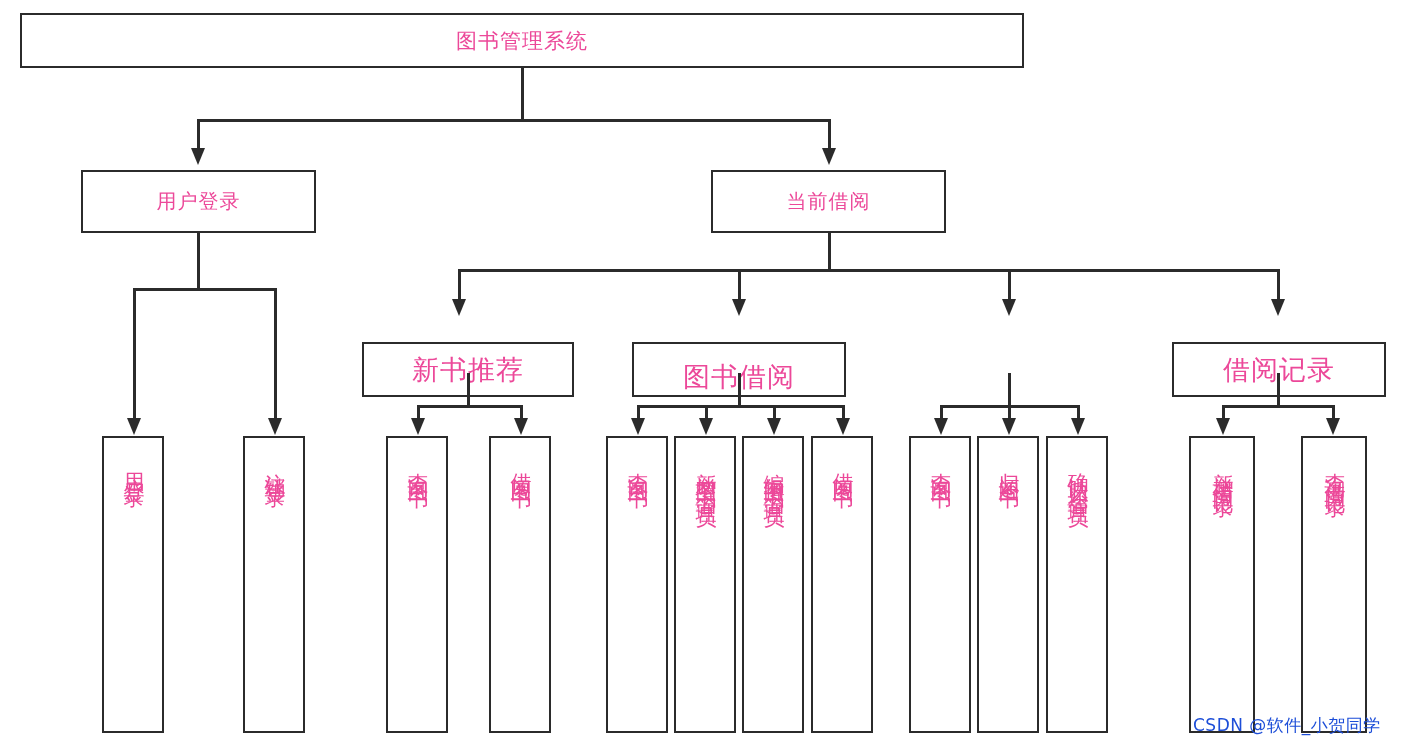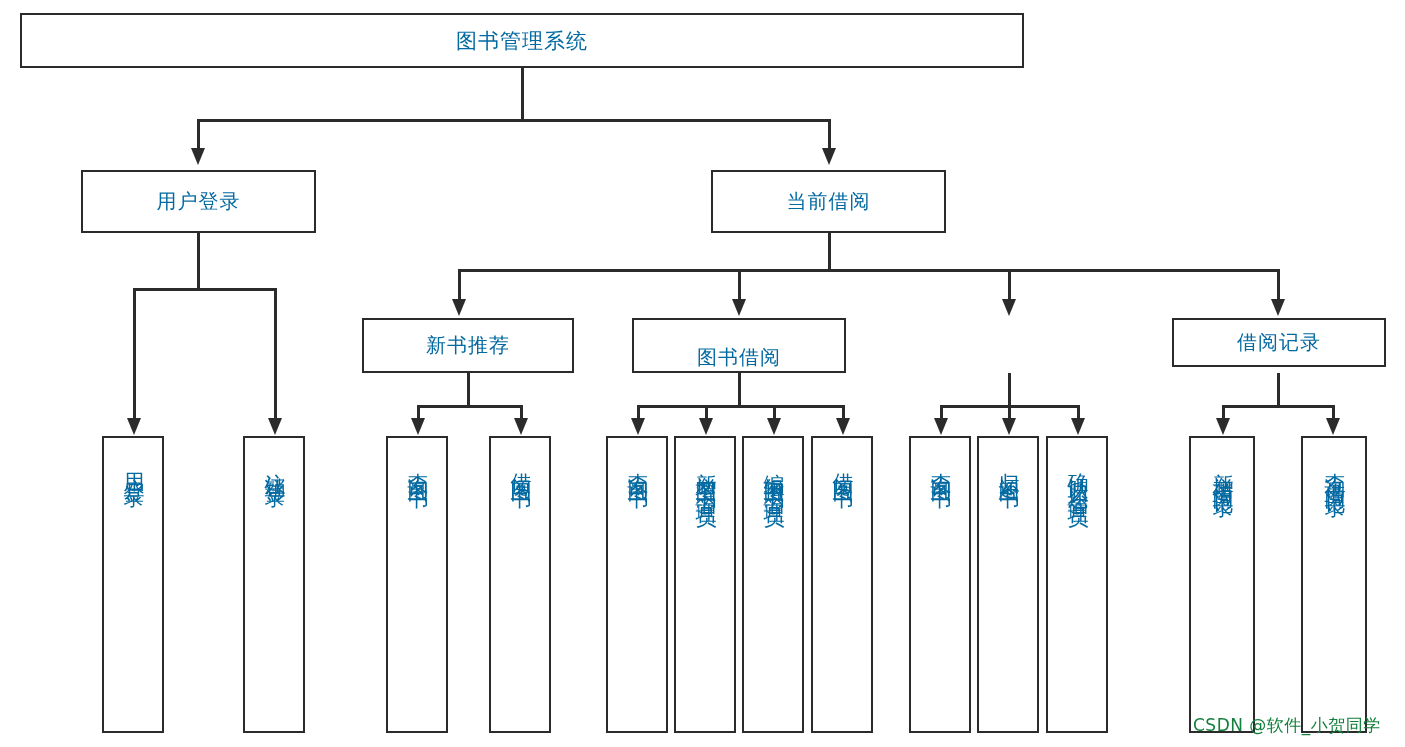--- a/index.html
+++ b/index.html
@@ -18,31 +18,32 @@
   
   .node{
     position:absolute;
     box-sizing:border-box;
     background:#ffffff;
     border:2px solid #2b2b2b;
     display:flex;
     align-items:center;
     justify-content:center;
     text-align:center;
-    color:#0369a1;
+    color:#ec4899;
     letter-spacing:1px;
   }
   .node.root{
     font-size:21px;
   }
   .node.lvl2{
     font-size:20px;
   }
   .node.lvl3{
-    font-size:20px;
+    font-size:27px;
+    margin-top:24px;
   }
   
   .node.leaf{
     font-size:21px;
     align-items:flex-start;
     justify-content:center;
     padding-top:18px;
   }
   .vtext{
     writing-mode:vertical-rl;
@@ -63,21 +64,21 @@
     position:absolute;
     width:0;height:0;
     border-left:7px solid transparent;
     border-right:7px solid transparent;
     border-top:17px solid #2b2b2b;
   }
   
   #watermark{
     position:absolute;
     font-size:17px;
-    color:#15803d;
+    color:#1d4ed8;
     white-space:nowrap;
     letter-spacing:0.5px;
     font-family:"DejaVu Sans","Liberation Sans",sans-serif;
   }
 </style>
 </head>
 <body>
 
 <div id="canvas">
 
@@ -118,21 +119,21 @@
   <div class="arrow" style="left:1002px;top:299px;"></div>
   <div class="vline" style="left:1277px;top:269px;height:31px;"></div>
   <div class="arrow" style="left:1271px;top:299px;"></div>
 
   <div class="node lvl3" style="left:362px;top:318px;width:212px;height:55px;">
     <span>新书推荐</span>
   </div>
   <div class="node lvl3" style="left:632px;top:318px;width:214px;height:55px;align-items:flex-end;">
     <span>图书借阅</span>
   </div>
-  <div class="node lvl3" style="left:1172px;top:318px;width:214px;height:49px;">
+  <div class="node lvl3" style="left:1172px;top:318px;width:214px;height:55px;">
     <span>借阅记录</span>
   </div>
 
   <div class="vline" style="left:467px;top:373px;height:34px;"></div>
   <div class="hline" style="left:417px;top:405px;width:106px;"></div>
   <div class="vline" style="left:417px;top:405px;height:14px;"></div>
   <div class="arrow" style="left:411px;top:418px;"></div>
   <div class="vline" style="left:520px;top:405px;height:14px;"></div>
   <div class="arrow" style="left:514px;top:418px;"></div>
 

